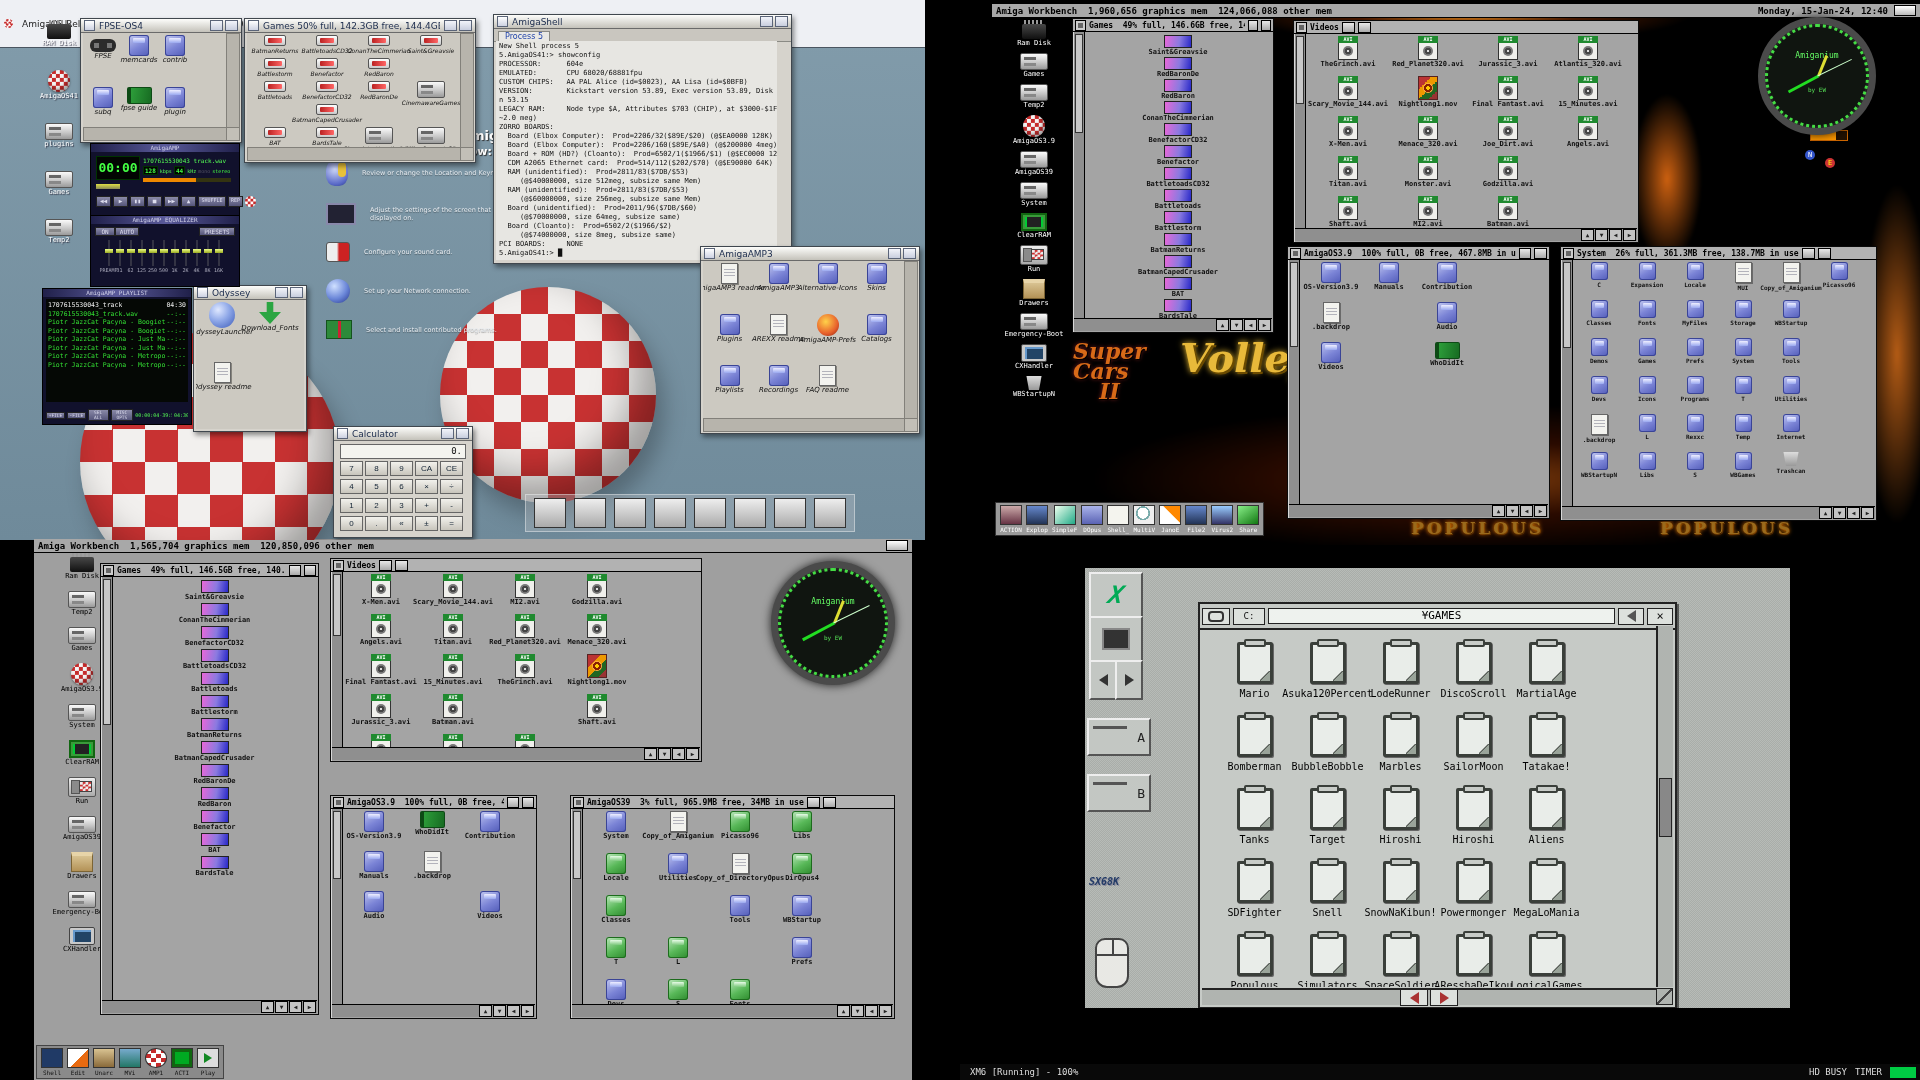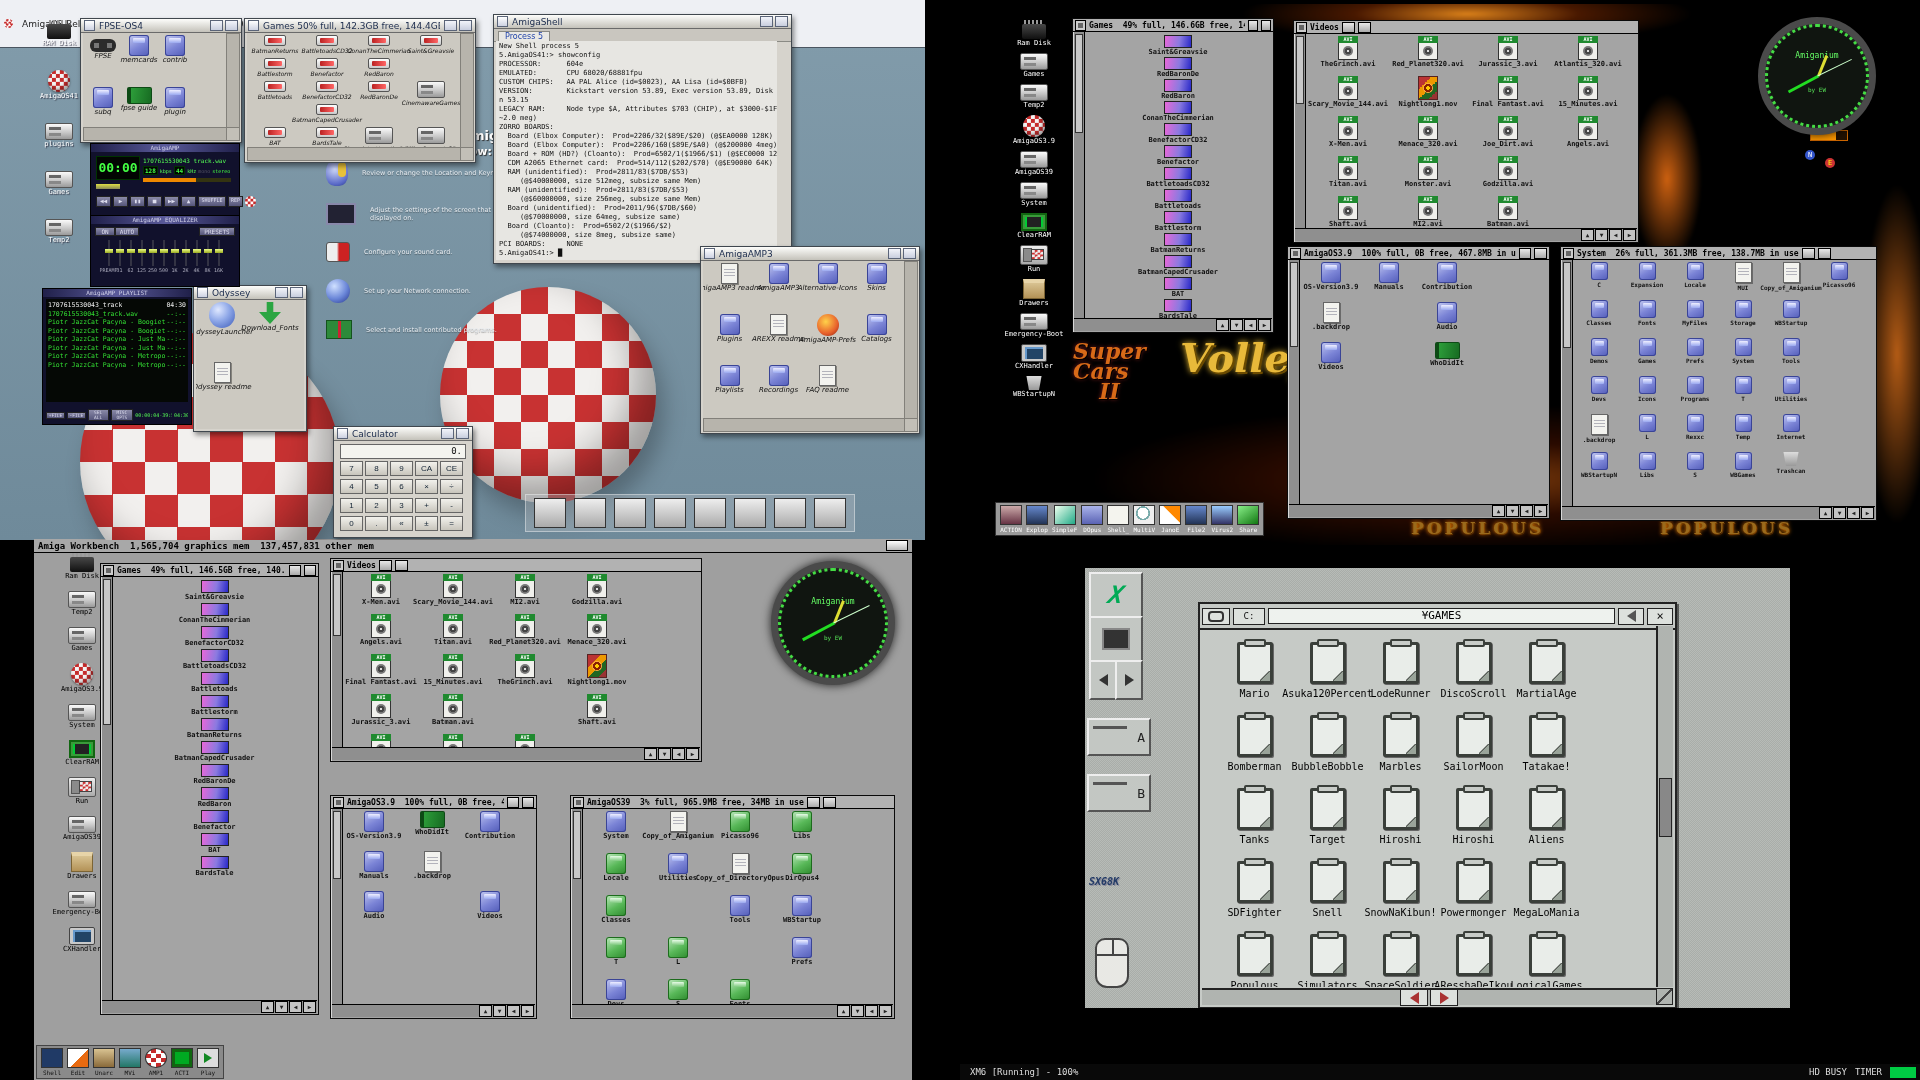--- a/index.html
+++ b/index.html
@@ -724,20 +724,25 @@
   <div class="abs" style="left:81px;top:337px;z-index:1;font-family:'DejaVu Serif',serif;font-weight:bold;font-style:italic;color:#d86a18;text-shadow:1px 1px 0 #000,0 0 4px #822;font-size:22px;line-height:20px">
     <div>Super</div>
       <div>Cars</div>
       <div style="text-align:center">II</div>
   </div>
   <div class="abs" style="left:188px;top:330px;z-index:1;font-family:'DejaVu Serif',serif;font-weight:bold;font-style:italic;font-size:40px;color:#e8b93a;text-shadow:2px 2px 0 #6a4a00,0 0 6px #fc3">Volley</div>
   <span class="populous" style="left:419px;top:514px">POPULOUS</span>
   <span class="populous" style="left:668px;top:514px">POPULOUS</span>
   <span class="abs" style="left:534px;top:182px;color:#eee;font-size:11px;font-weight:bold;z-index:1">POPULOU</span>
 
+  <div class="wbbar">
+    <span>Amiga Workbench  1,960,656 graphics mem  124,066,088 other mem</span>
+    <span style="margin-left:auto">Monday, 15-Jan-24, 12:40</span>
+    <span class="dgad" style="margin-left:6px"></span>
+  </div>
 
   <div class="deskcol" style="left:14px;top:16px;width:56px">
 
   <div class="cell" style="margin-bottom:5px" data-kind="ram">
       <span class="glyph"></span>
       <span class="lbl">Ram Disk</span>
     </div>
       <div class="cell" style="margin-bottom:5px" data-kind="drive">
       <span class="glyph"></span>
       <span class="lbl">Games</span>
@@ -1220,21 +1225,21 @@
     <span class="hand" style="width:3px;height:34px;background:#2d2;transform:rotate(242deg)"></span>
     <span class="hand" style="width:1px;height:38px;background:#cfc;transform:rotate(64deg)"></span>
   </div>
   <div class="abs" style="left:818px;top:126px;width:36px;height:9px;border:1px solid #c60;background:linear-gradient(90deg,#f90 70%,#210 70%);z-index:2"></div>
   <div class="abs" style="left:813px;top:146px;width:10px;height:10px;border-radius:50%;background:#35c;color:#fff;font-size:7px;text-align:center;line-height:10px;z-index:2">N</div>
   <div class="abs" style="left:833px;top:154px;width:10px;height:10px;border-radius:50%;background:#c33;color:#ff0;font-size:7px;text-align:center;line-height:10px;z-index:2">E</div>
 </div>
 
 <div id="q3" class="quad">
   <div class="wbbar">
-    <span>Amiga Workbench  1,565,704 graphics mem  137,457,831 other mem</span>
+    <span>Amiga Workbench  1,565,704 graphics mem  120,850,096 other mem</span>
     <span class="dgad"></span>
   </div>
 
   <div class="deskcol" style="left:16px;top:14px;width:64px">
 
   <div class="cell" style="margin-bottom:10px" data-kind="ram">
       <span class="glyph"></span>
       <span class="lbl">Ram Disk</span>
     </div>
       <div class="cell" style="margin-bottom:10px" data-kind="drive">

